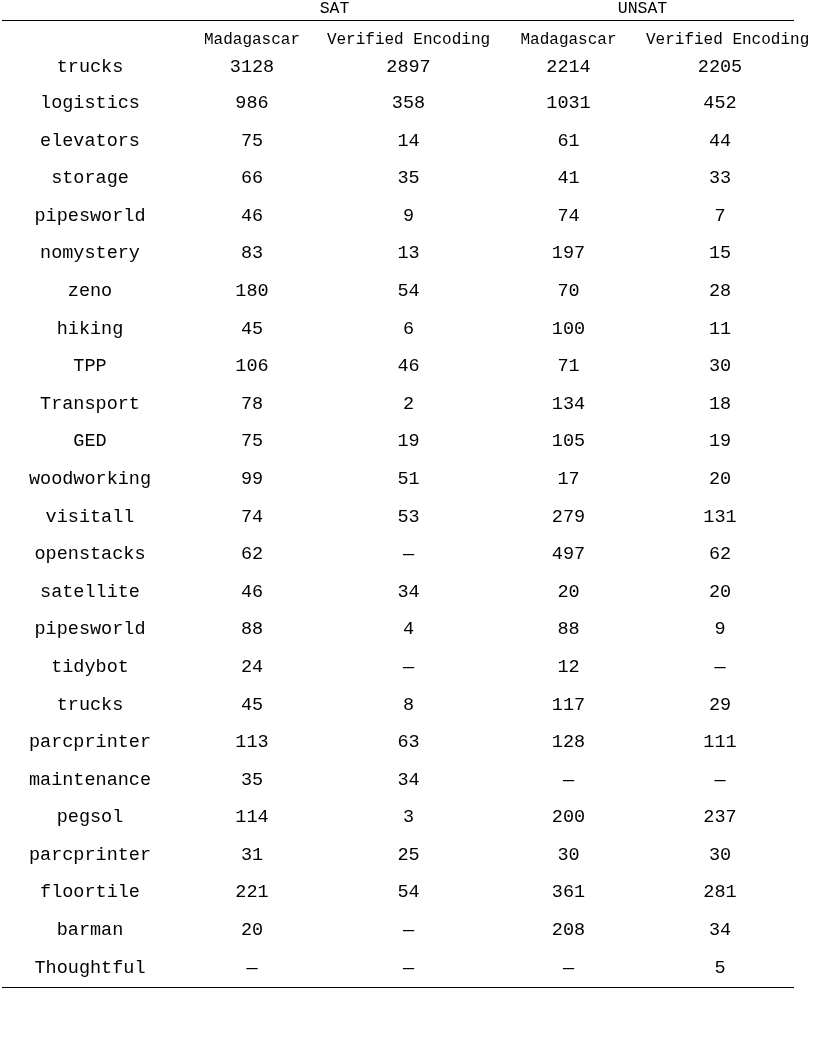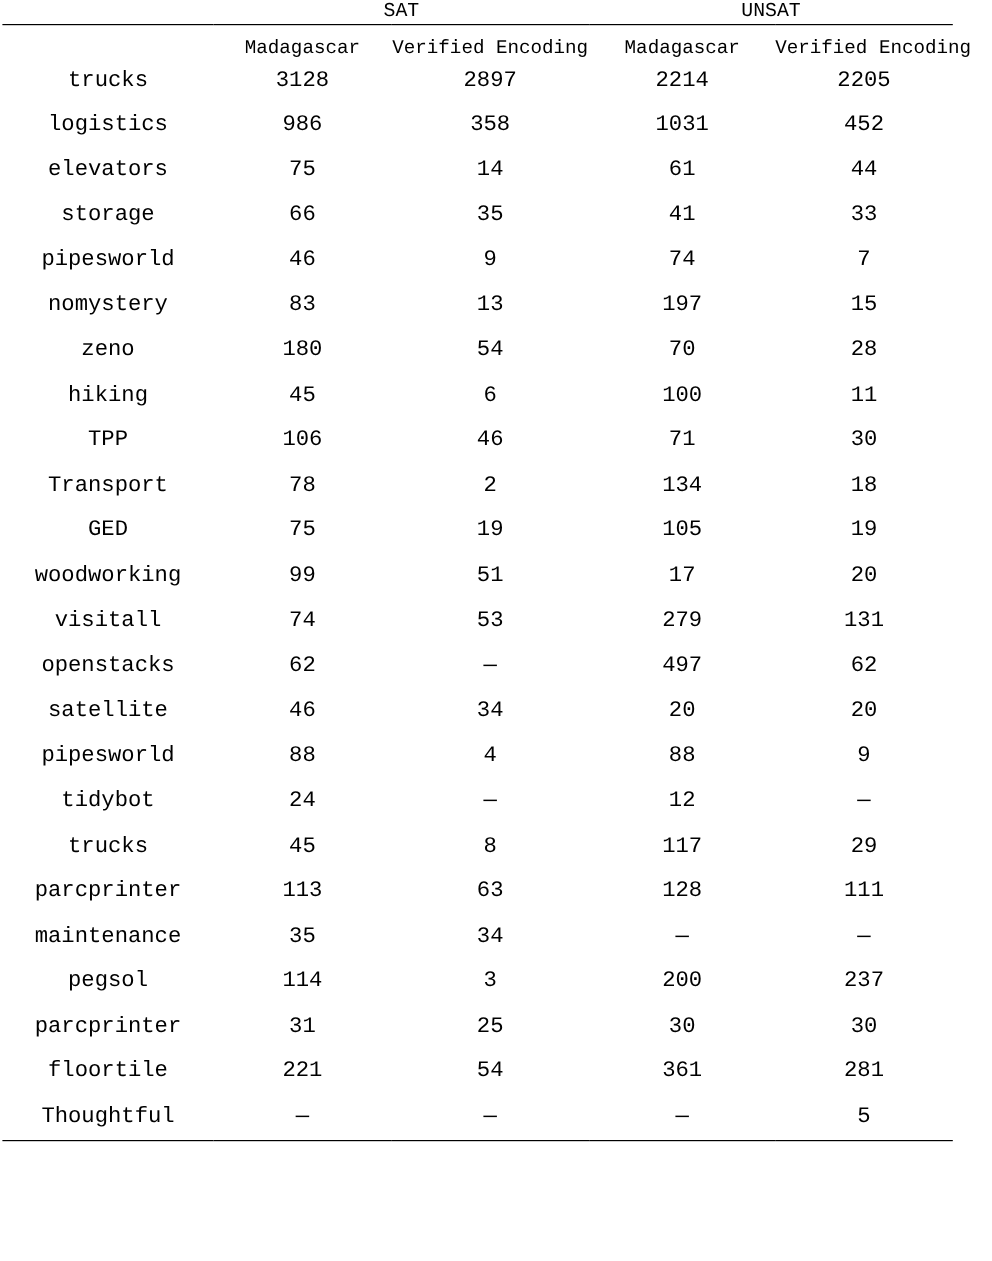--- a/index.html
+++ b/index.html
@@ -283,20 +283,27 @@
           <td>30</td>
         </tr>
         <tr class="data-row">
           <td class="row-label">floortile</td>
           <td>221</td>
           <td>54</td>
           <td>361</td>
           <td>281</td>
         </tr>
         <tr class="data-row">
+          <td class="row-label">barman</td>
+          <td>20</td>
+          <td>—</td>
+          <td>208</td>
+          <td>34</td>
+        </tr>
+        <tr class="data-row">
           <td class="row-label">Thoughtful</td>
           <td>—</td>
           <td>—</td>
           <td>—</td>
           <td>5</td>
         </tr>
       </tbody>
     <tfoot>
       <tr class="bottom-rule-row">
         <td colspan="5"></td>

